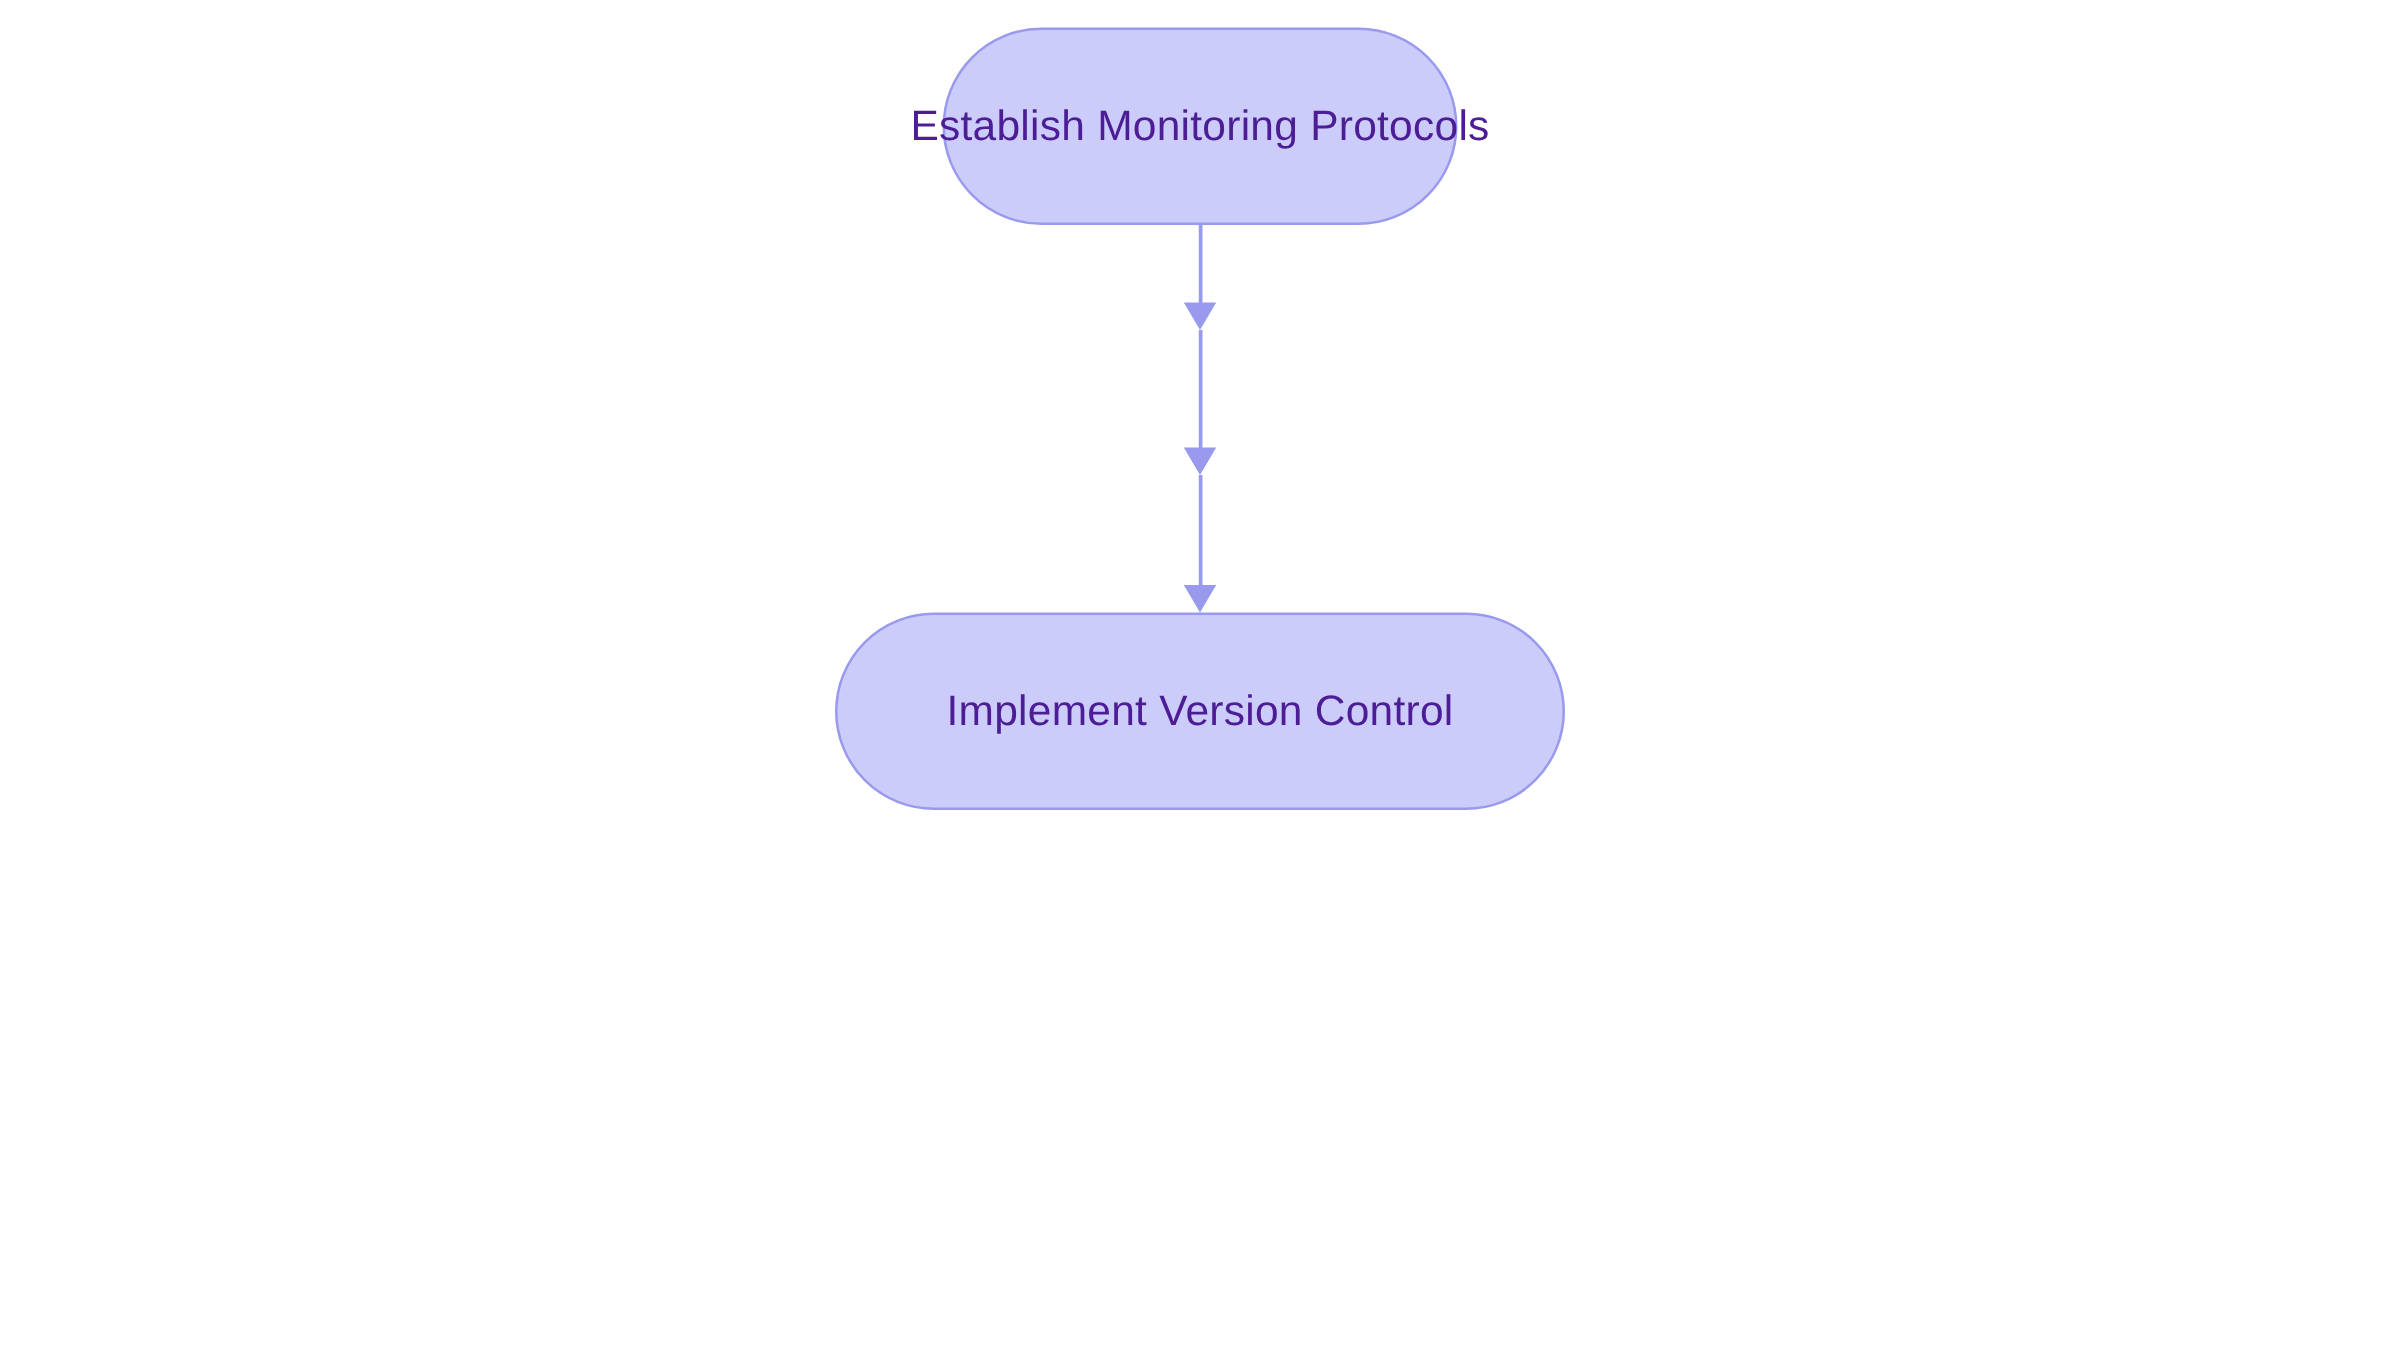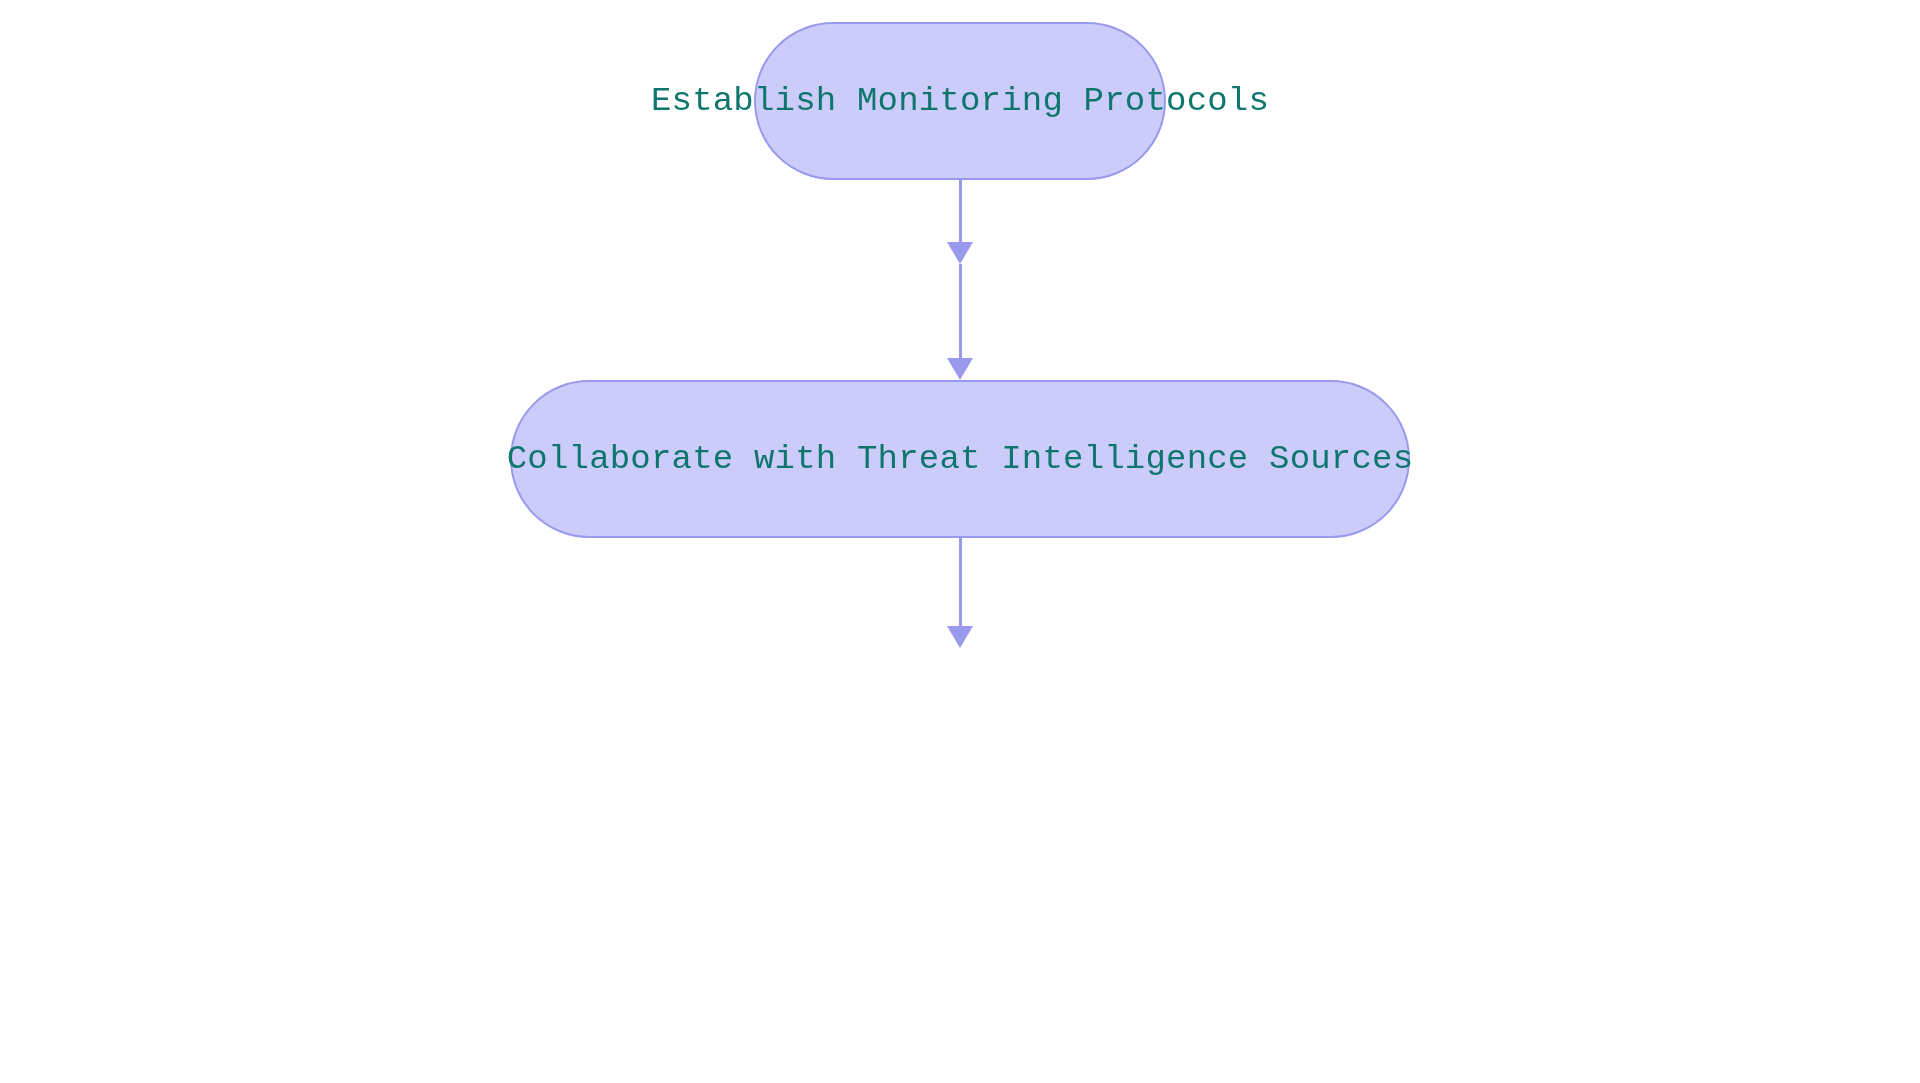--- a/index.html
+++ b/index.html
@@ -41,25 +41,24 @@
     justify-content: center;
     background: #ccccfa;
     border: 2px solid #9999ee;
     border-radius: 79px;
     padding: 0 46px;
     flex: 0 0 auto;
   }
   .node-label {
     font-size: 34px;
     line-height: 1;
-    color: #0f766e;
+    color: #4c1d95;
     white-space: nowrap;
     letter-spacing: 0.2px;
     font-weight: 400;
-    font-family: Liberation Mono, monospace;
   }
   .node-1 { width: 412px; }
   .node-2 { width: 540px; }
   .node-3 { width: 900px; }
   .node-4 { width: 584px; }
 
   .connector {
     flex: 0 0 auto;
     width: 34px;
     height: 80px;
@@ -99,24 +98,24 @@
       <div class="line"></div>
       <div class="arrowhead"></div>
     </div>
 
 
     <div class="connector connector-2">
       <div class="line"></div>
       <div class="arrowhead"></div>
     </div>
 
-    <div class="node node-3">
-      <span class="node-label">Collaborate with Threat Intelligence Sources</span>
-    </div>
 
     <div class="connector connector-3">
       <div class="line"></div>
       <div class="arrowhead"></div>
     </div>
 
+    <div class="node node-4">
+      <span class="node-label">Implement Version Control</span>
+    </div>
 
   </div>
 </div>
 
 </body></html>

